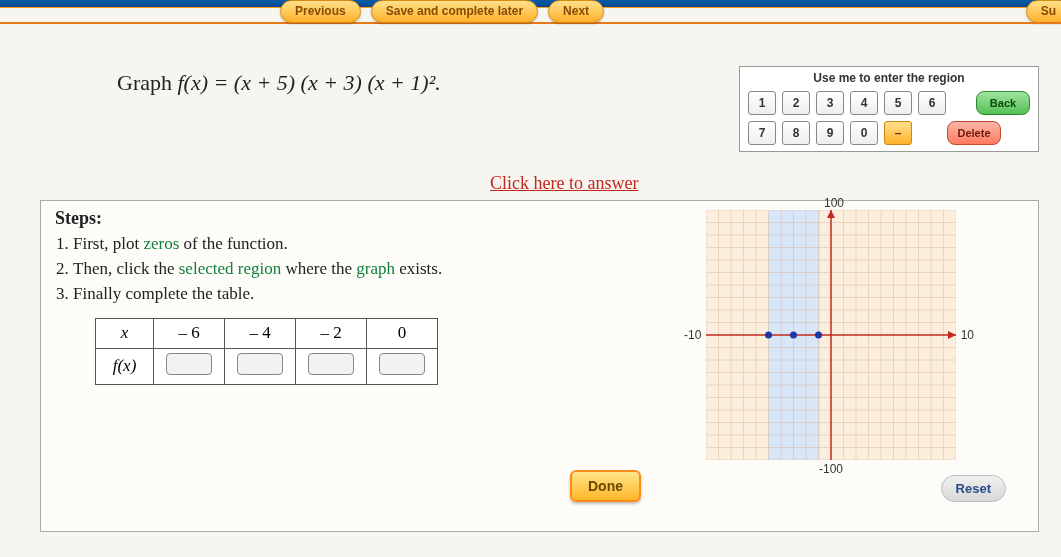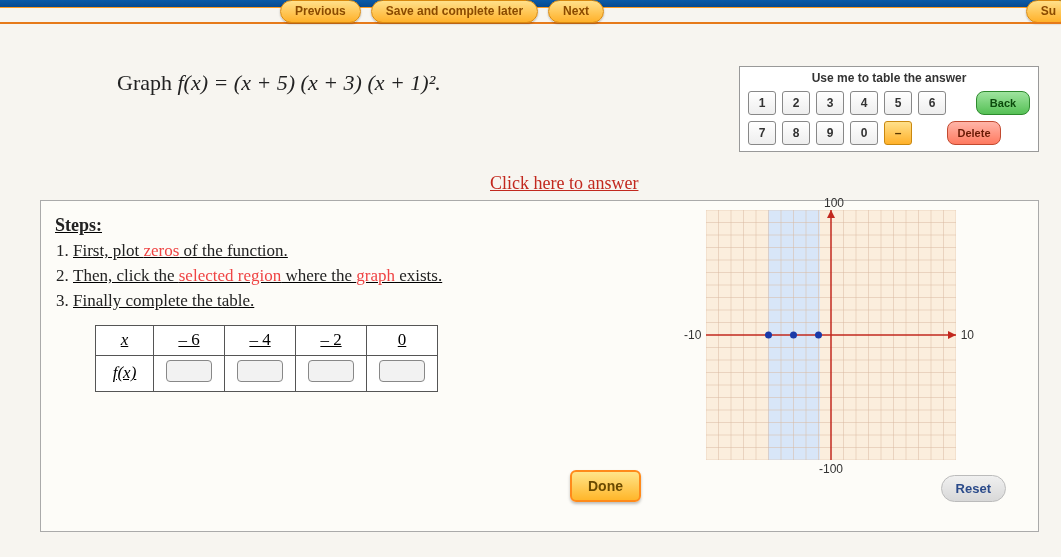--- a/index.html
+++ b/index.html
@@ -140,38 +140,37 @@
   }
 
   .steps-box {
     position: absolute;
     top: 200px;
     left: 40px;
     right: 22px;
     bottom: 25px;
     border: 1px solid #aaa;
     background: #fdfcf8;
-    padding: 14px 14px;
-    text-decoration: underline;
+    padding: 7px 14px;
   }
   .steps-box h3 {
     margin: 0 0 4px 0;
     font-size: 18px;
     font-weight: bold;
     color: #222;
   }
   .steps-box ol {
     margin: 0 0 12px 18px;
     padding: 0;
     font-size: 17px;
     color: #222;
     max-width: 520px;
   }
   .steps-box li { margin: 2px 0; line-height: 1.35; }
-  .red { color: #ef4444; }
+  .red { color: #15803d; }
   .steps-table {
     border-collapse: collapse;
     margin-left: 40px;
     margin-top: 6px;
   }
   .steps-table td, .steps-table th {
     border: 1px solid #555;
     padding: 4px 12px;
     font-size: 17px;
     text-align: center;
@@ -246,21 +245,21 @@
 <div class="submit-pill">Su</div>
 
 <div class="orange-rule"></div>
 
 <div class="prompt">
   <span>Graph  </span>
   <span class="fx">f(x) = (x + 5) (x + 3) (x + 1)².</span>
 </div>
 
 <div class="keypad">
-  <div class="keypad-title">Use me to table the answer</div>
+  <div class="keypad-title">Use me to enter the region</div>
   <div class="keypad-row">
     <div class="key">1</div>
     <div class="key">2</div>
     <div class="key">3</div>
     <div class="key">4</div>
     <div class="key">5</div>
     <div class="key">6</div>
     <div class="action-key action-back">Back</div>
   </div>
   <div class="keypad-row">

